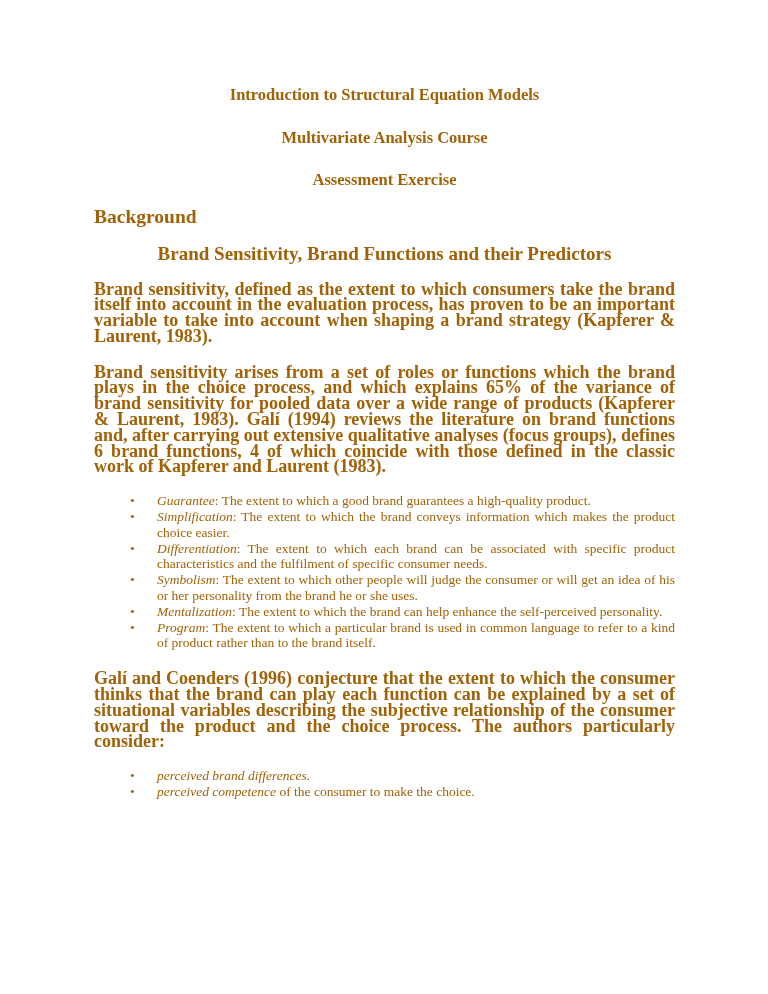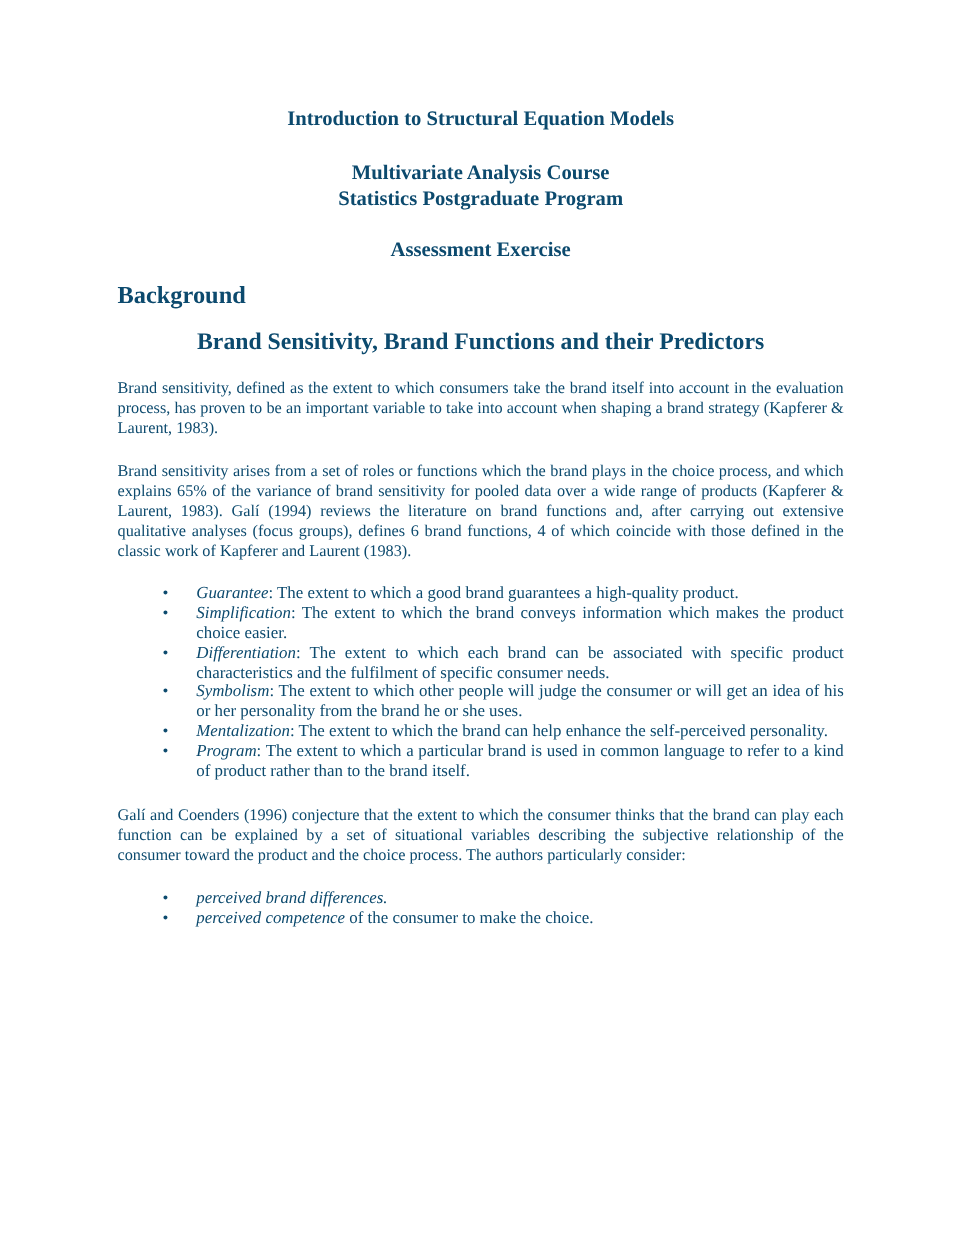--- a/index.html
+++ b/index.html
@@ -1,41 +1,41 @@
 <!DOCTYPE html>
 <html><head>
 <meta charset="utf-8">
 <style>
   html, body { margin: 0; padding: 0; background: #ffffff; }
   .page {
     width: 768px;
     height: 994px;
     background: #ffffff;
-    color: #0c4a6e;
+    color: #a16207;
     font-family: "Liberation Serif", "DejaVu Serif", serif;
     box-sizing: border-box;
     padding: 84px 93px 0 94px;
     overflow: hidden;
   }
   .title-block { text-align: center; font-weight: bold; }
   .doc-title { font-size: 16.5px; line-height: 21px; margin: 0; }
   .course-block { margin-top: 23px; font-size: 16.5px; line-height: 20.5px; }
   .course-line { margin: 0; }
   .exercise-heading { margin-top: 20px; font-size: 16.5px; line-height: 21px; text-align: center; }
   .section-heading {
     font-size: 19.5px; line-height: 25px; font-weight: bold;
     text-align: left; margin: 14px 0 0 0;
   }
   .subsection-heading {
     font-size: 19px; line-height: 16px; font-weight: bold;
     text-align: center; margin: 17px 0 0 0;
   }
   .para {
-    font-size: 13px; line-height: 15.8px;
-    text-align: justify; margin: 20px 0 0 0;
+    font-size: 18px; line-height: 15.8px;
+    text-align: justify; margin: 20px 0 0 0; font-weight: bold;
   }
   ul.bullets {
     margin: 18px 0 0 0; padding: 0 0 0 63px;
     list-style: none;
     font-size: 13.5px; line-height: 15.8px;
   }
   ul.bullets li { text-align: justify; position: relative; }
   ul.bullets li .bullet-glyph {
     position: absolute; left: -27px; top: 0;
     font-size: 13.5px; line-height: 15.8px;
@@ -44,21 +44,20 @@
 </style>
 </head>
 <body>
 
 <div class="page">
 
   <div class="title-block">
     <div class="doc-title">Introduction to Structural Equation Models</div>
     <div class="course-block">
       <div class="course-line">Multivariate Analysis Course</div>
-      <div class="course-line">Statistics Postgraduate Program</div>
     </div>
     <div class="exercise-heading">Assessment Exercise</div>
   </div>
 
   <h1 class="section-heading">Background</h1>
 
   <h2 class="subsection-heading">Brand Sensitivity, Brand Functions and their Predictors</h2>
 
   <p class="para">Brand sensitivity, defined as the extent to which consumers take the brand itself into account in the evaluation process, has proven to be an important variable to take into account when shaping a brand strategy (Kapferer &amp; Laurent, 1983).</p>
 

